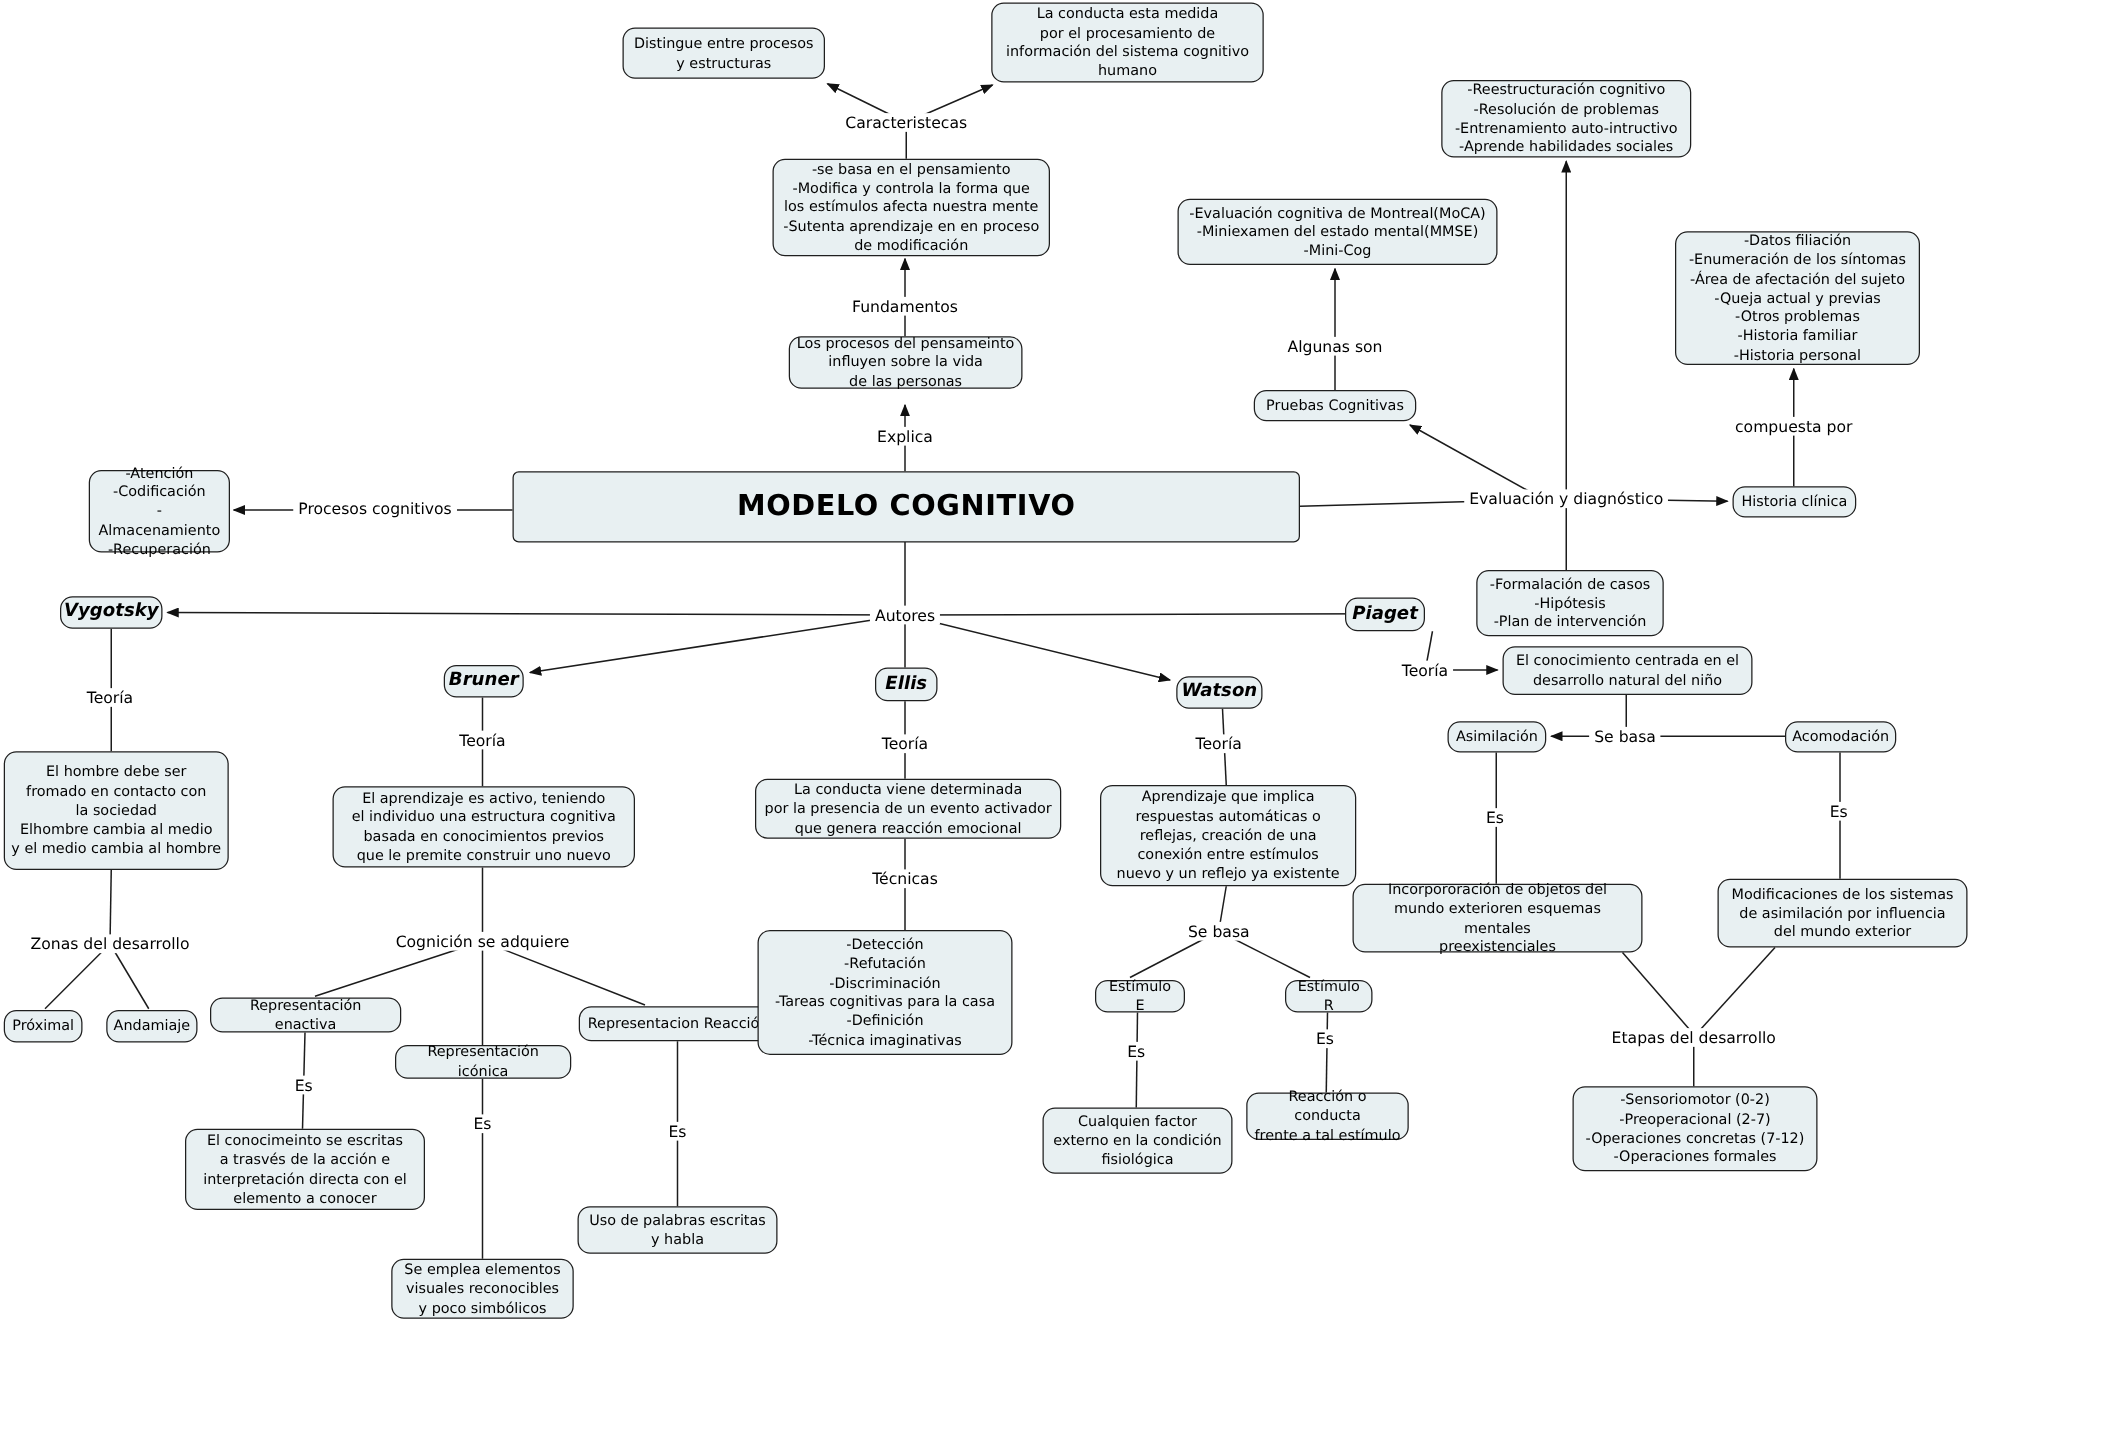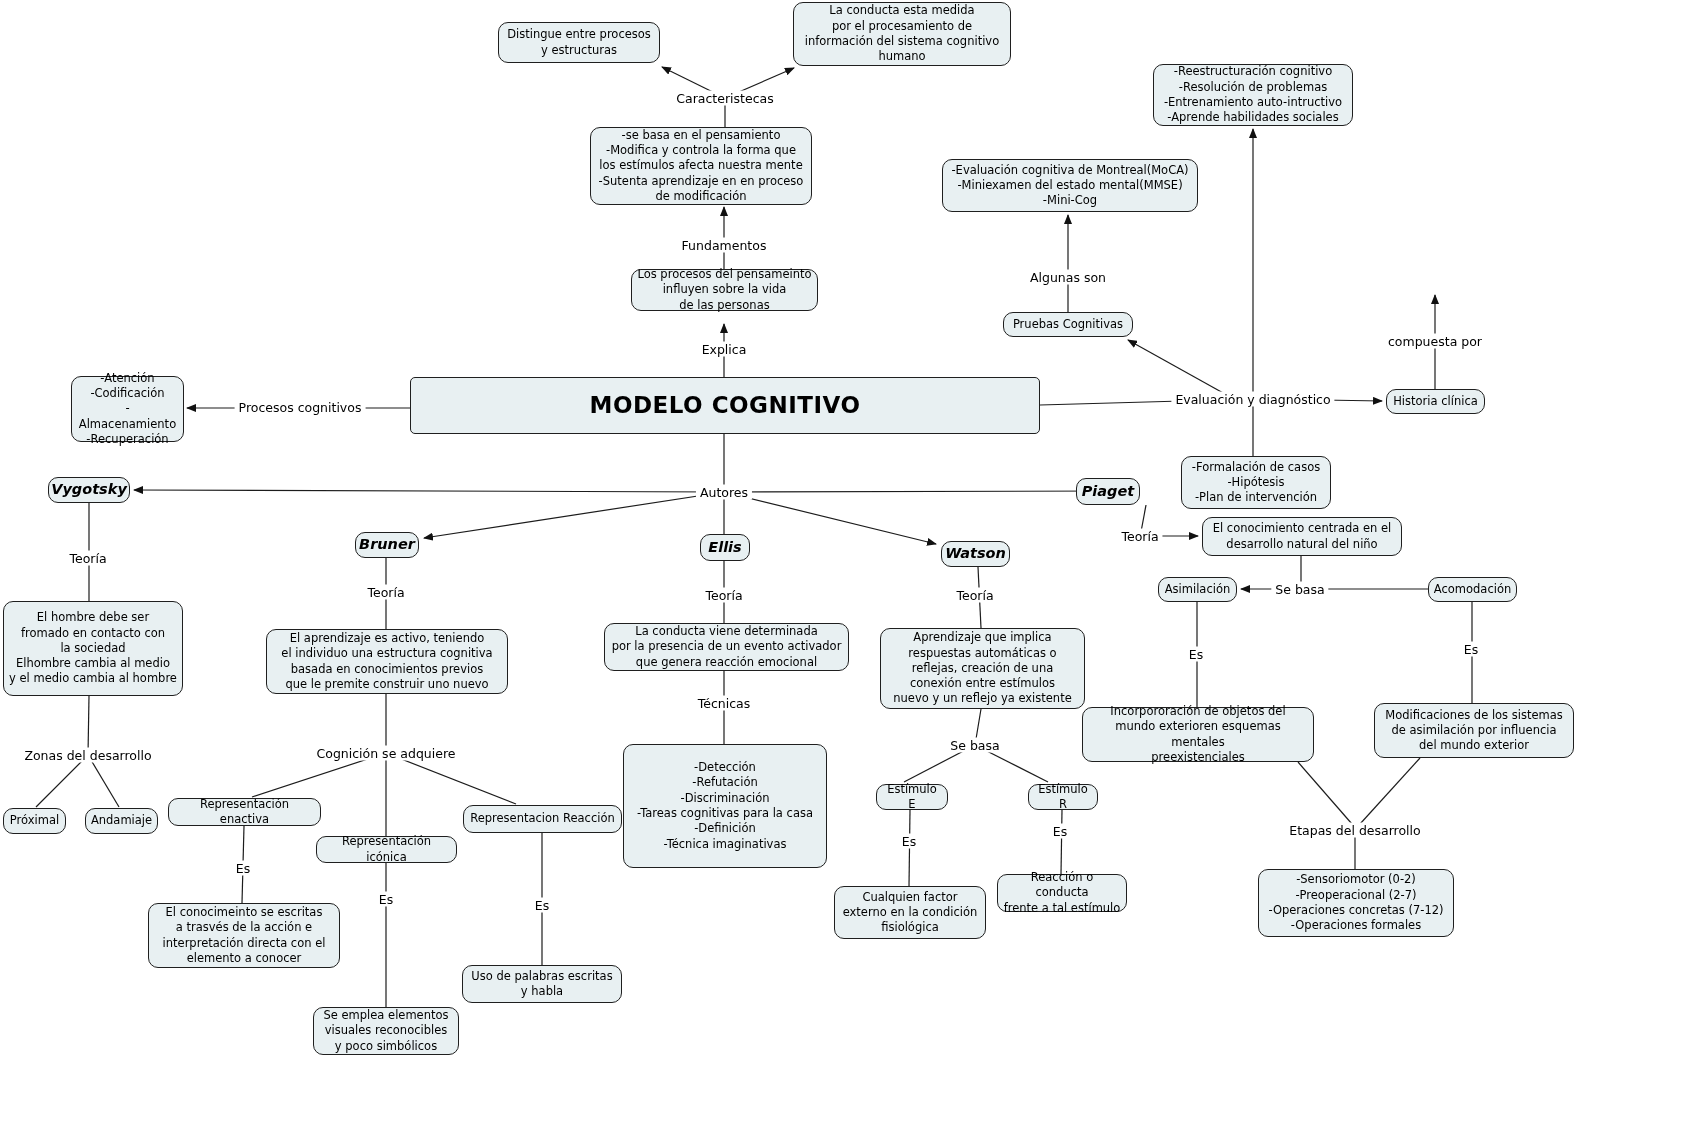--- a/index.html
+++ b/index.html
@@ -126,41 +126,48 @@
   <div class="edge-label" style="left:1355px;top:830px">Etapas del desarrollo</div>
 
   <div class="node title" style="left:410px;top:377px;width:630px;height:57px">MODELO COGNITIVO</div>
 
   <div class="node" style="left:498px;top:22px;width:162px;height:41px">Distingue entre procesos
 y estructuras</div>
   <div class="node" style="left:793px;top:2px;width:218px;height:64px">La conducta esta medida
 por el procesamiento de
 información del sistema cognitivo
 humano</div>
-  <div class="node" style="left:590px;top:127px;width:222px;height:78px">-se basa en el pensamiento
+  <div class="node" style="left:618px;top:127px;width:222px;height:78px">-se basa en el pensamiento
 -Modifica y controla la forma que
 los estímulos afecta nuestra mente
 -Sutenta aprendizaje en en proceso
 de modificación</div>
   <div class="node" style="left:631px;top:269px;width:187px;height:42px">Los procesos del pensameinto
 influyen sobre la vida
 de las personas</div>
   <div class="node" style="left:71px;top:376px;width:113px;height:66px">-Atención
 -Codificación
 -Almacenamiento
 -Recuperación</div>
 
   <div class="node" style="left:1153px;top:64px;width:200px;height:62px">-Reestructuración cognitivo
 -Resolución de problemas
 -Entrenamiento auto-intructivo
 -Aprende habilidades sociales</div>
   <div class="node" style="left:942px;top:159px;width:256px;height:53px">-Evaluación cognitiva de Montreal(MoCA)
 -Miniexamen del estado mental(MMSE)
 -Mini-Cog</div>
   <div class="node" style="left:1003px;top:312px;width:130px;height:25px">Pruebas Cognitivas</div>
+  <div class="node" style="left:1340px;top:185px;width:196px;height:107px">-Datos filiación
+-Enumeración de los síntomas
+-Área de afectación del sujeto
+-Queja actual y previas
+-Otros problemas
+-Historia familiar
+-Historia personal</div>
   <div class="node" style="left:1386px;top:389px;width:99px;height:25px">Historia clínica</div>
   <div class="node" style="left:1181px;top:456px;width:150px;height:53px">-Formalación de casos
 -Hipótesis
 -Plan de intervención</div>
 
   <div class="node author" style="left:48px;top:477px;width:82px;height:26px">Vygotsky</div>
   <div class="node author" style="left:355px;top:532px;width:64px;height:26px">Bruner</div>
   <div class="node author" style="left:700px;top:534px;width:50px;height:27px">Ellis</div>
   <div class="node author" style="left:941px;top:541px;width:69px;height:26px">Watson</div>
   <div class="node author" style="left:1076px;top:478px;width:64px;height:27px">Piaget</div>
@@ -186,21 +193,21 @@
 elemento a conocer</div>
   <div class="node" style="left:313px;top:1007px;width:146px;height:48px">Se emplea elementos
 visuales reconocibles
 y poco simbólicos</div>
   <div class="node" style="left:462px;top:965px;width:160px;height:38px">Uso de palabras escritas
 y habla</div>
 
   <div class="node" style="left:604px;top:623px;width:245px;height:48px">La conducta viene determinada
 por la presencia de un evento activador
 que genera reacción emocional</div>
-  <div class="node" style="left:623px;top:744px;width:204px;height:124px">-Detección
+  <div class="node" style="left:606px;top:744px;width:204px;height:100px">-Detección
 -Refutación
 -Discriminación
 -Tareas cognitivas para la casa
 -Definición
 -Técnica imaginativas</div>
 
   <div class="node" style="left:880px;top:628px;width:205px;height:81px">Aprendizaje que implica
 respuestas automáticas o
 reflejas, creación de una
 conexión entre estímulos

